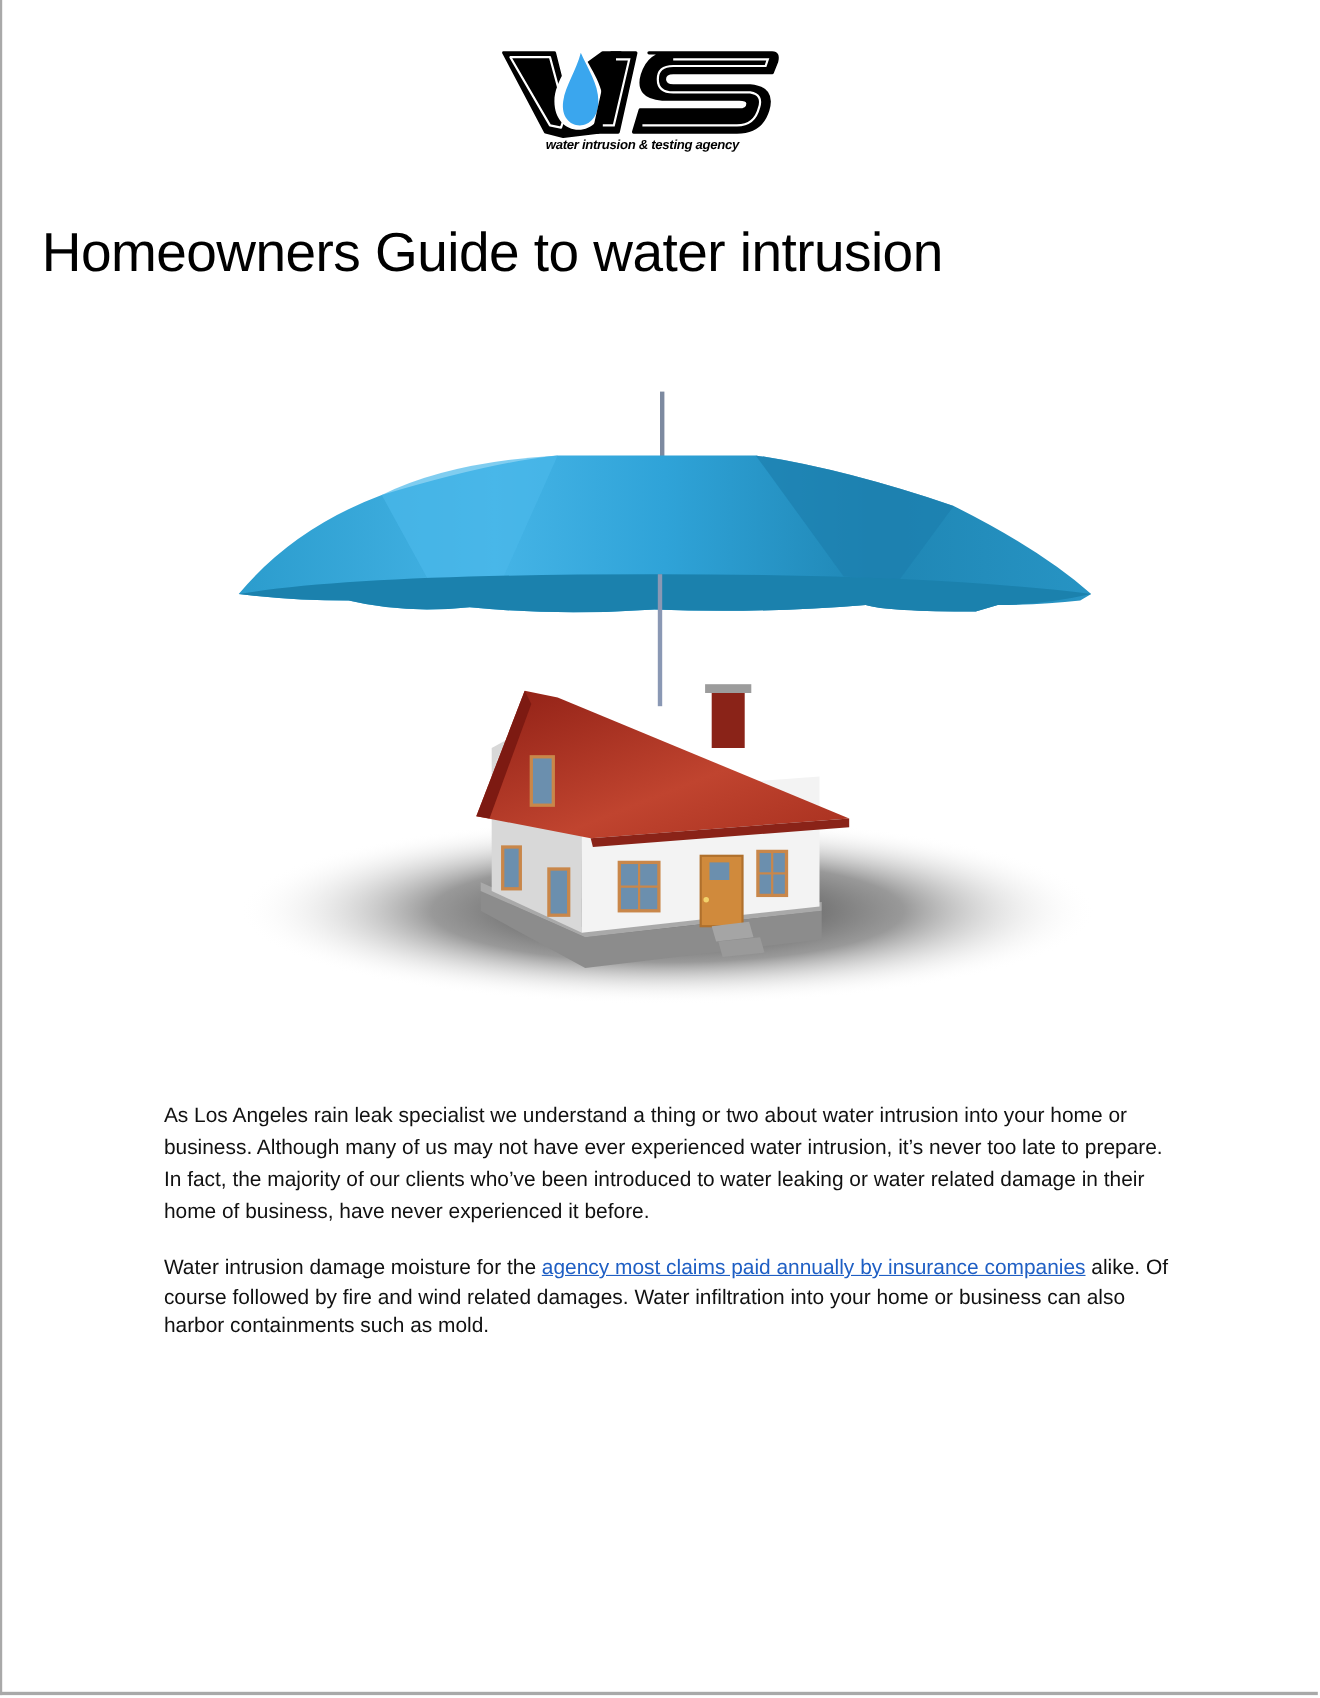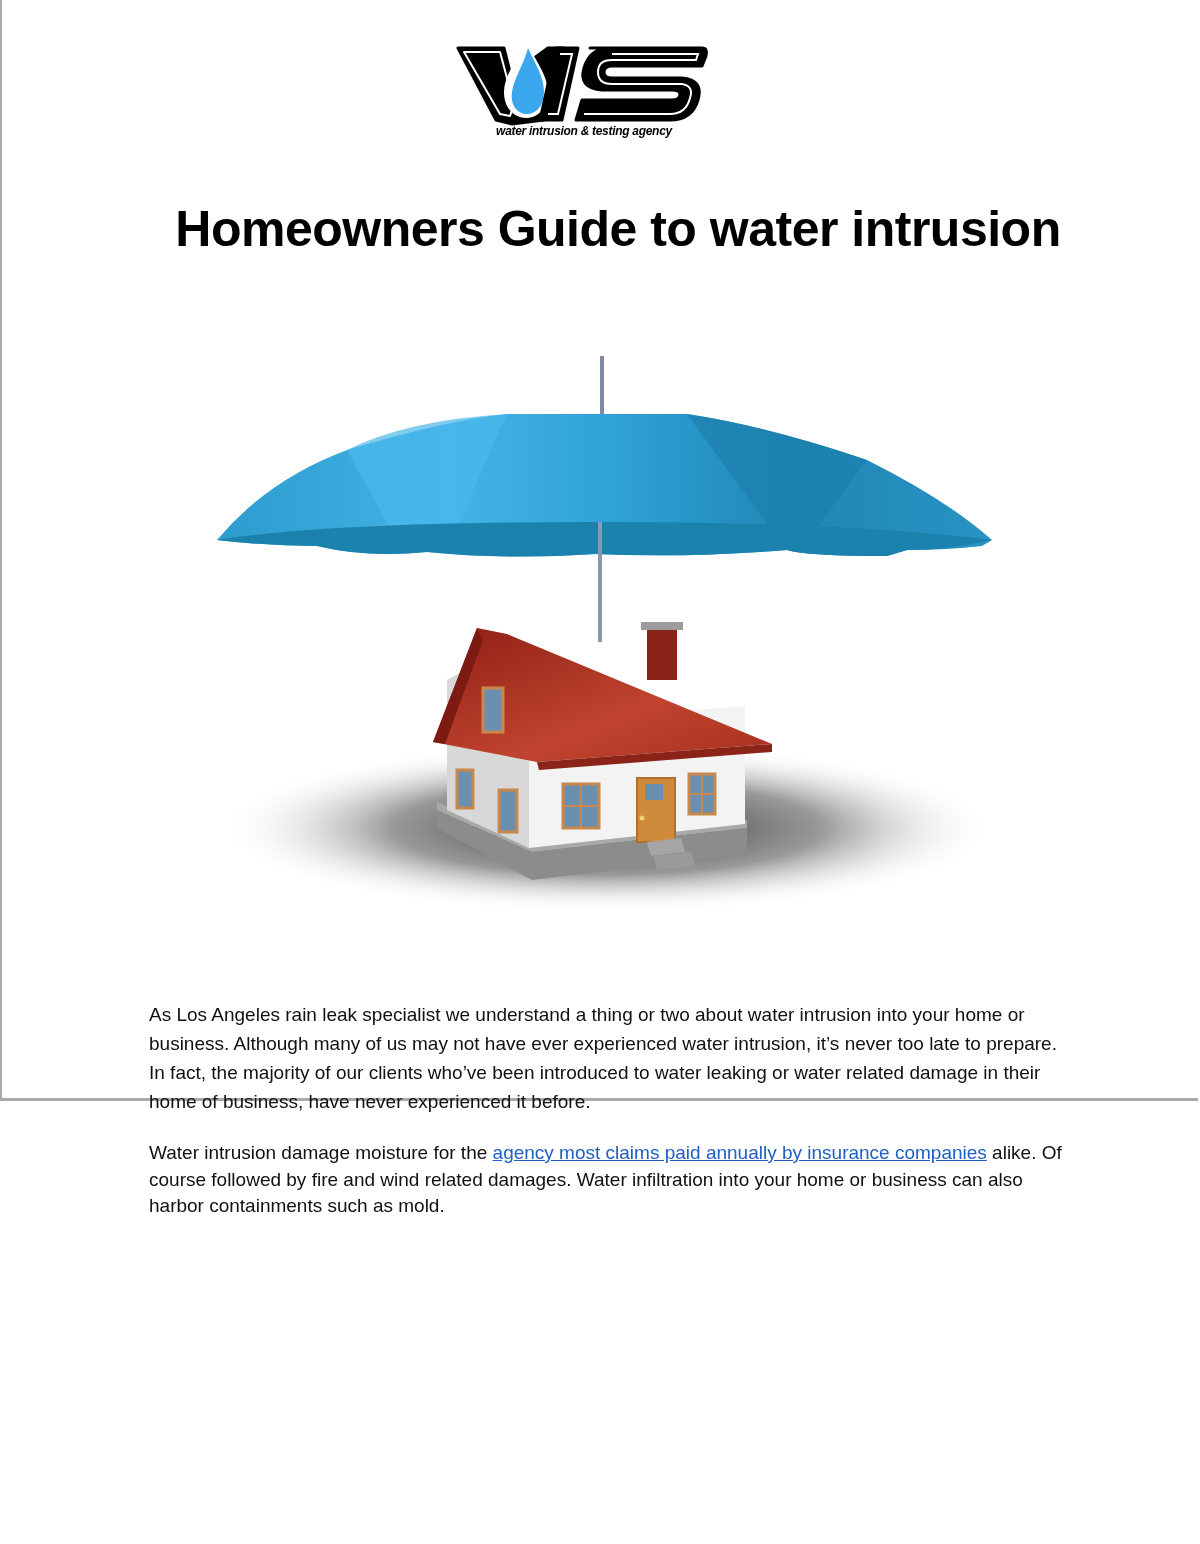--- a/index.html
+++ b/index.html
@@ -1,30 +1,30 @@
 <!DOCTYPE html>
 <html><head>
   <meta charset="utf-8">
   <style>
     html, body { margin: 0; padding: 0; background: #ffffff; }
     body { width: 1200px; height: 1544px; position: relative; overflow: hidden; font-family: "Liberation Sans", sans-serif; }
     .page {
-      position: absolute; left: 0; top: 0; width: 1198px; height: 1101px;
+      position: absolute; left: 0; top: 0; width: 1198px; height: 1541px;
       border-left: 2px solid #a9a9a9; border-bottom: 3px solid #a9a9a9;
       box-sizing: border-box; background: #fff;
     }
     .logo { position: absolute; left: 450px; top: 34px; width: 260px; height: 110px; }
     .logo-tagline {
       position: absolute; left: 482px; top: 124px; width: 200px;
       font-family: "Liberation Sans", sans-serif; font-size: 12px; font-weight: bold;
       letter-spacing: -0.3px; color: #000; text-align: center; font-style: italic;
     }
     .title {
-      position: absolute; left: 0; right: 0; top: 200px; text-align: center;
-      font-size: 50px; color: #000; font-weight: bold; padding-left: 36px;
+      position: absolute; left: 0; right: 0; top: 200px; 
+      font-size: 50px; color: #000; font-weight: normal; padding-left: 36px;
       letter-spacing: -0.5px;
     }
     .illustration { position: absolute; left: 205px; top: 350px; width: 790px; height: 570px; }
     .body-text {
       position: absolute; left: 147px; top: 1000px; width: 920px;
       font-size: 19px; line-height: 29px; color: #111;
     }
     .body-text p { margin: 0 0 24px 0; }
     .body-text p.tight { line-height: 26.5px; }
     .body-text a { color: #1f5fc4; text-decoration: underline; }

